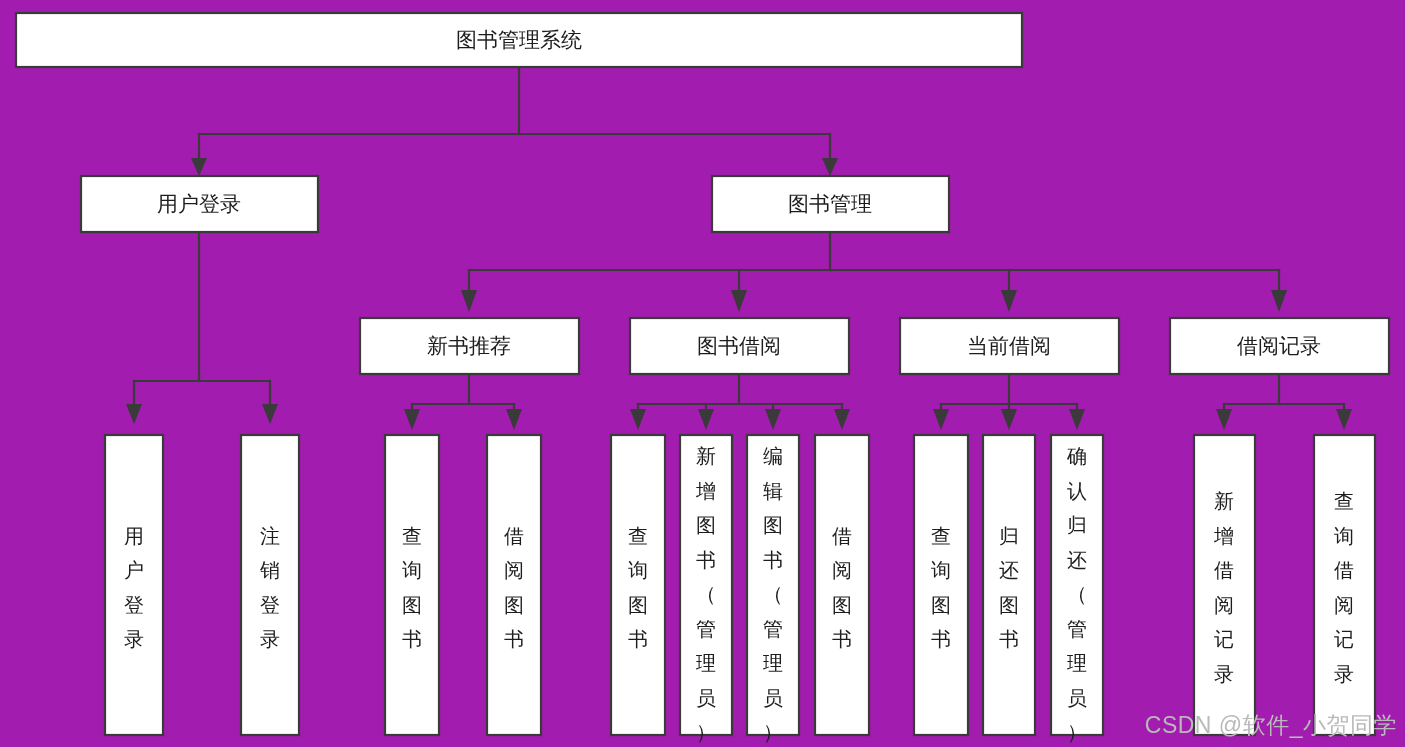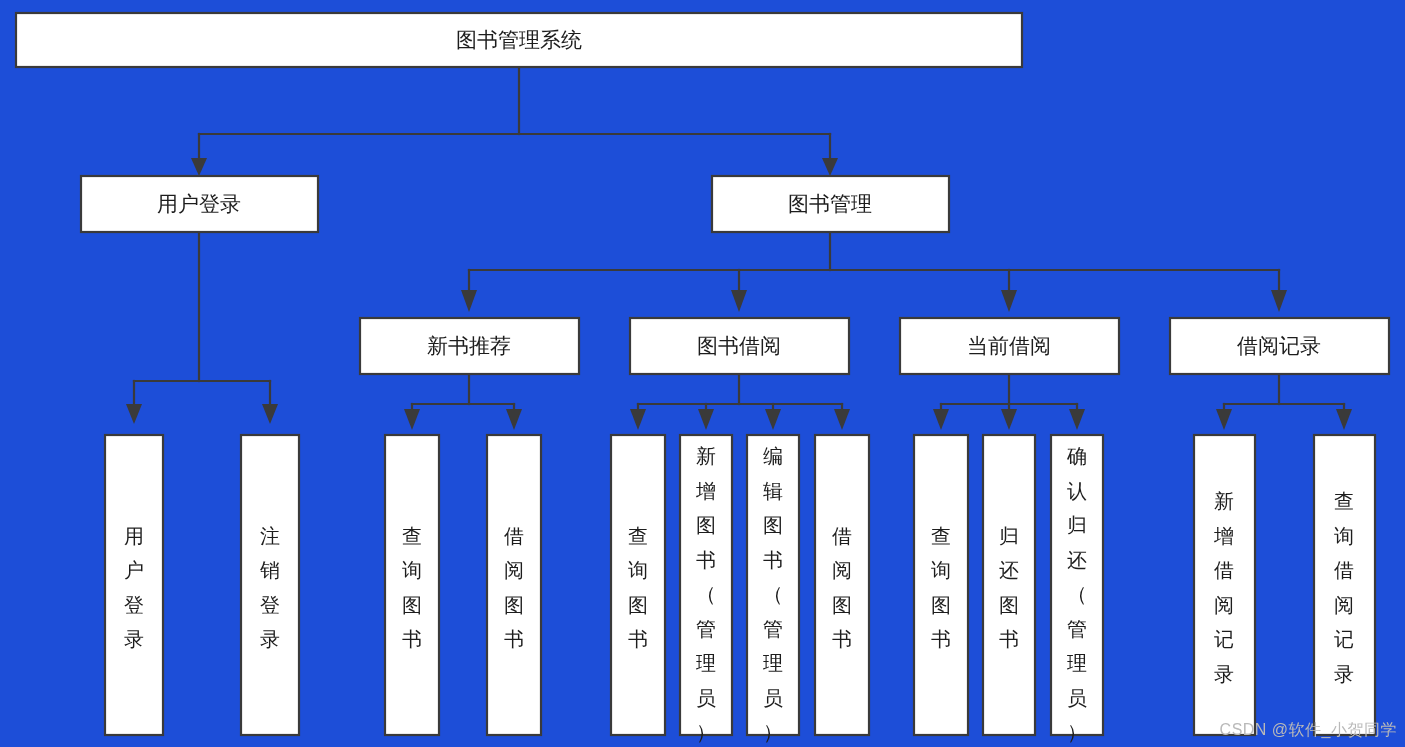--- a/index.html
+++ b/index.html
@@ -11,21 +11,21 @@
   body {
     width: 1405px;
     height: 747px;
     font-family: "Liberation Sans", "DejaVu Sans", sans-serif;
     overflow: hidden;
   }
   #diagram-root {
     position: relative;
     width: 1405px;
     height: 747px;
-    background: #1d4ed8;
+    background: #a21caf;
   }
   svg#flow-svg {
     position: absolute;
     left: 0;
     top: 0;
     width: 1405px;
     height: 747px;
   }
   .node-rect {
     fill: #ffffff;
@@ -55,21 +55,21 @@
     font-size: 20px;
     fill: #1d1d1d;
     text-anchor: middle;
     white-space: pre;
   }
   .watermark {
     position: absolute;
     right: 8px;
     bottom: 6px;
     font-family: "Liberation Sans", "DejaVu Sans", sans-serif;
-    font-size: 16px;
+    font-size: 23px;
     color: #b9b9b9;
     letter-spacing: 0.5px;
     user-select: none;
     pointer-events: none;
   }
 </style>
 </head>
 <body>
 
 <div id="diagram-root">

